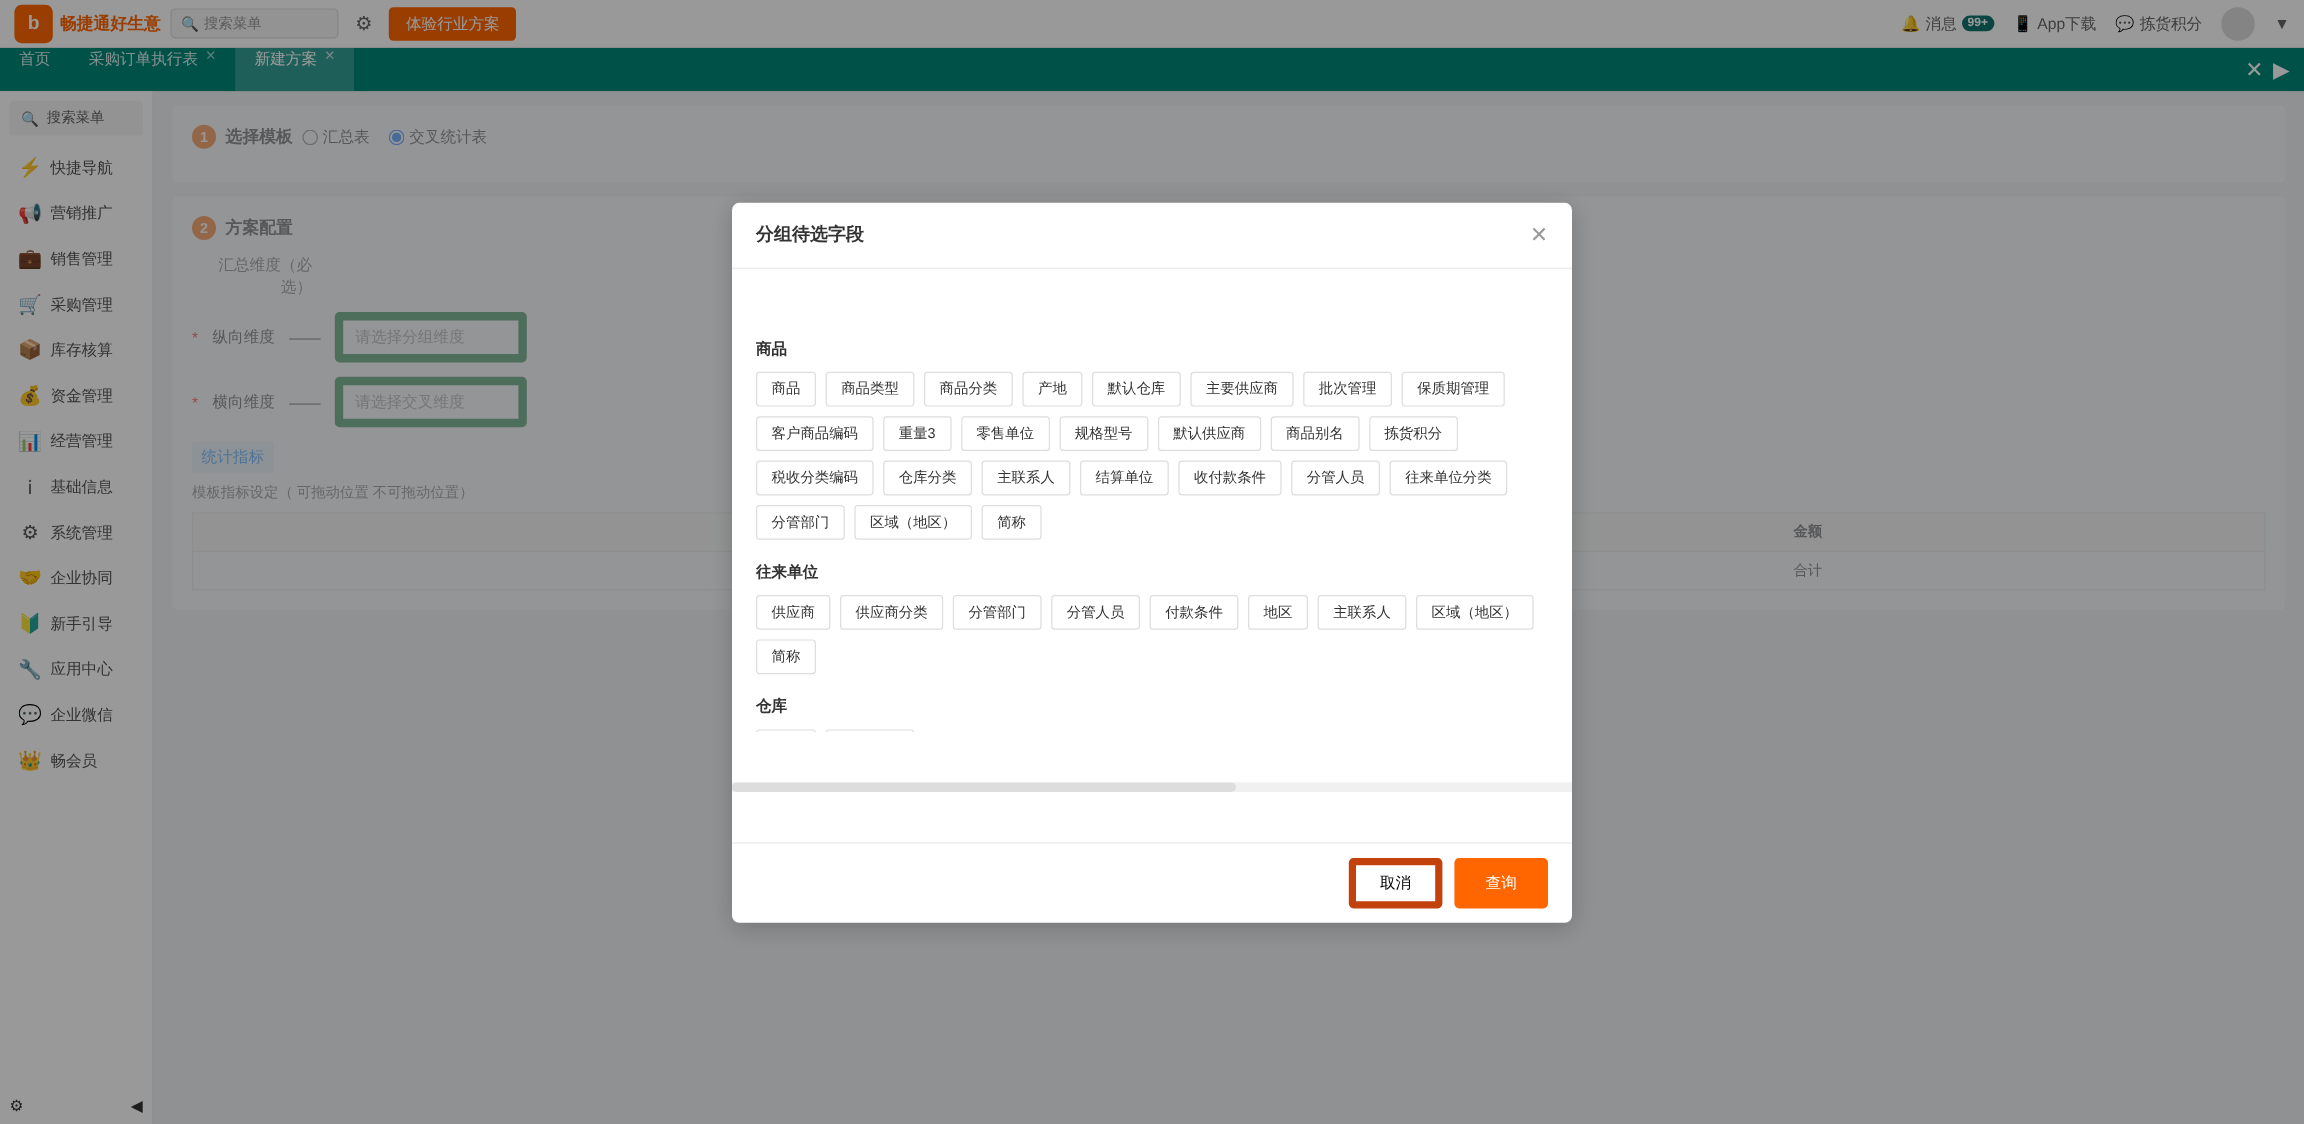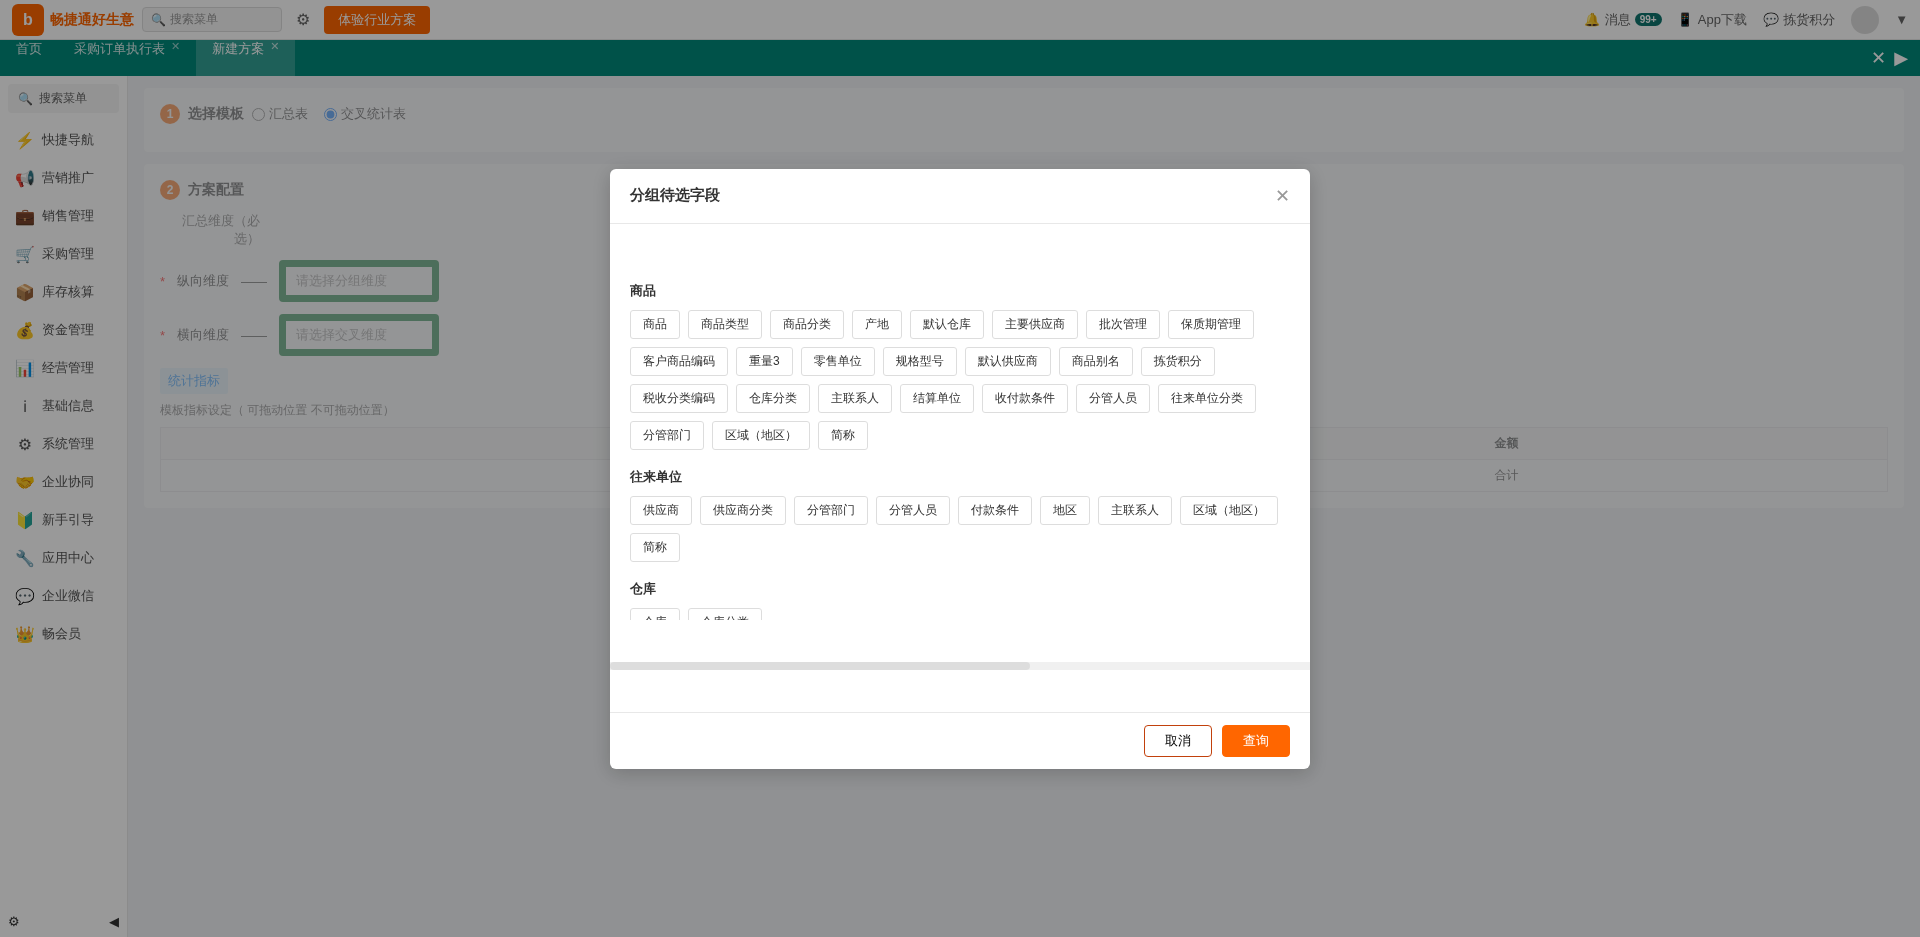--- a/index.html
+++ b/index.html
@@ -50,21 +50,21 @@
     .radio-item { display: flex; align-items: center; gap: 4px; cursor: pointer; }
 
     
     .modal-overlay { position: fixed; top: 0; left: 0; right: 0; bottom: 0; background: rgba(0,0,0,0.4); z-index: 1000; display: flex; align-items: center; justify-content: center; }
     .modal { background: white; border-radius: 6px; width: 700px; max-height: 600px; display: flex; flex-direction: column; box-shadow: 0 4px 20px rgba(0,0,0,0.2); gap: 42px; }
     .modal-header { display: flex; align-items: center; justify-content: space-between; padding: 16px 20px; border-bottom: 1px solid #e8e8e8; }
     .modal-title { font-size: 15px; font-weight: bold; }
     .modal-close { background: none; border: none; font-size: 18px; cursor: pointer; color: #999; }
     .modal-body { flex: 1; overflow-y: auto; padding: 16px 20px; }
     .modal-footer { padding: 12px 20px; border-top: 1px solid #e8e8e8; display: flex; justify-content: flex-end; gap: 10px; }
-    .modal-footer-btn { padding: 6px 20px; border-radius: 4px; border: 1px solid #c2410c; cursor: pointer; font-size: 13px; background: white; }
+    .modal-footer-btn { padding: 6px 20px; border-radius: 4px; border: 6px solid #c2410c; cursor: pointer; font-size: 13px; background: white; }
     .modal-footer-btn.primary { background: #f60; color: white; border-color: #f60; }
 
     
     .field-section { margin-bottom: 18px; }
     .field-section-title { font-size: 13px; font-weight: bold; color: #333; margin-bottom: 10px; }
     .field-tags { display: flex; flex-wrap: wrap; gap: 8px; }
     .field-tag { padding: 5px 12px; border: 1px solid #ddd; border-radius: 3px; font-size: 12px; color: #333; cursor: pointer; background: white; }
 
     
     .modal-body::-webkit-scrollbar { width: 6px; }

